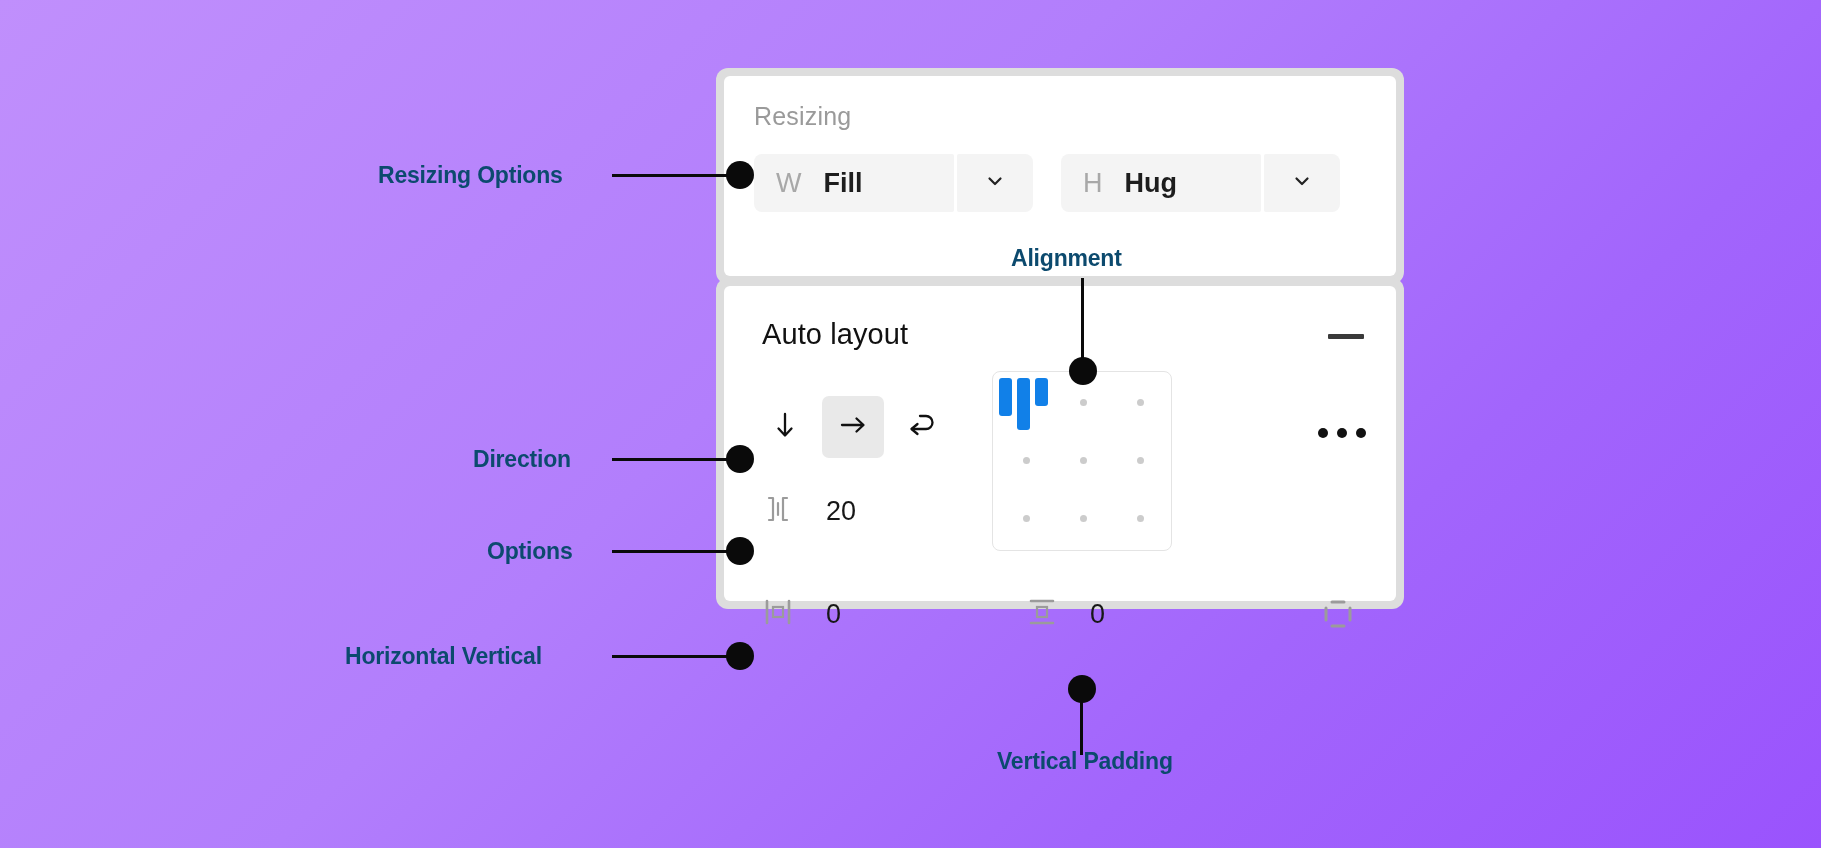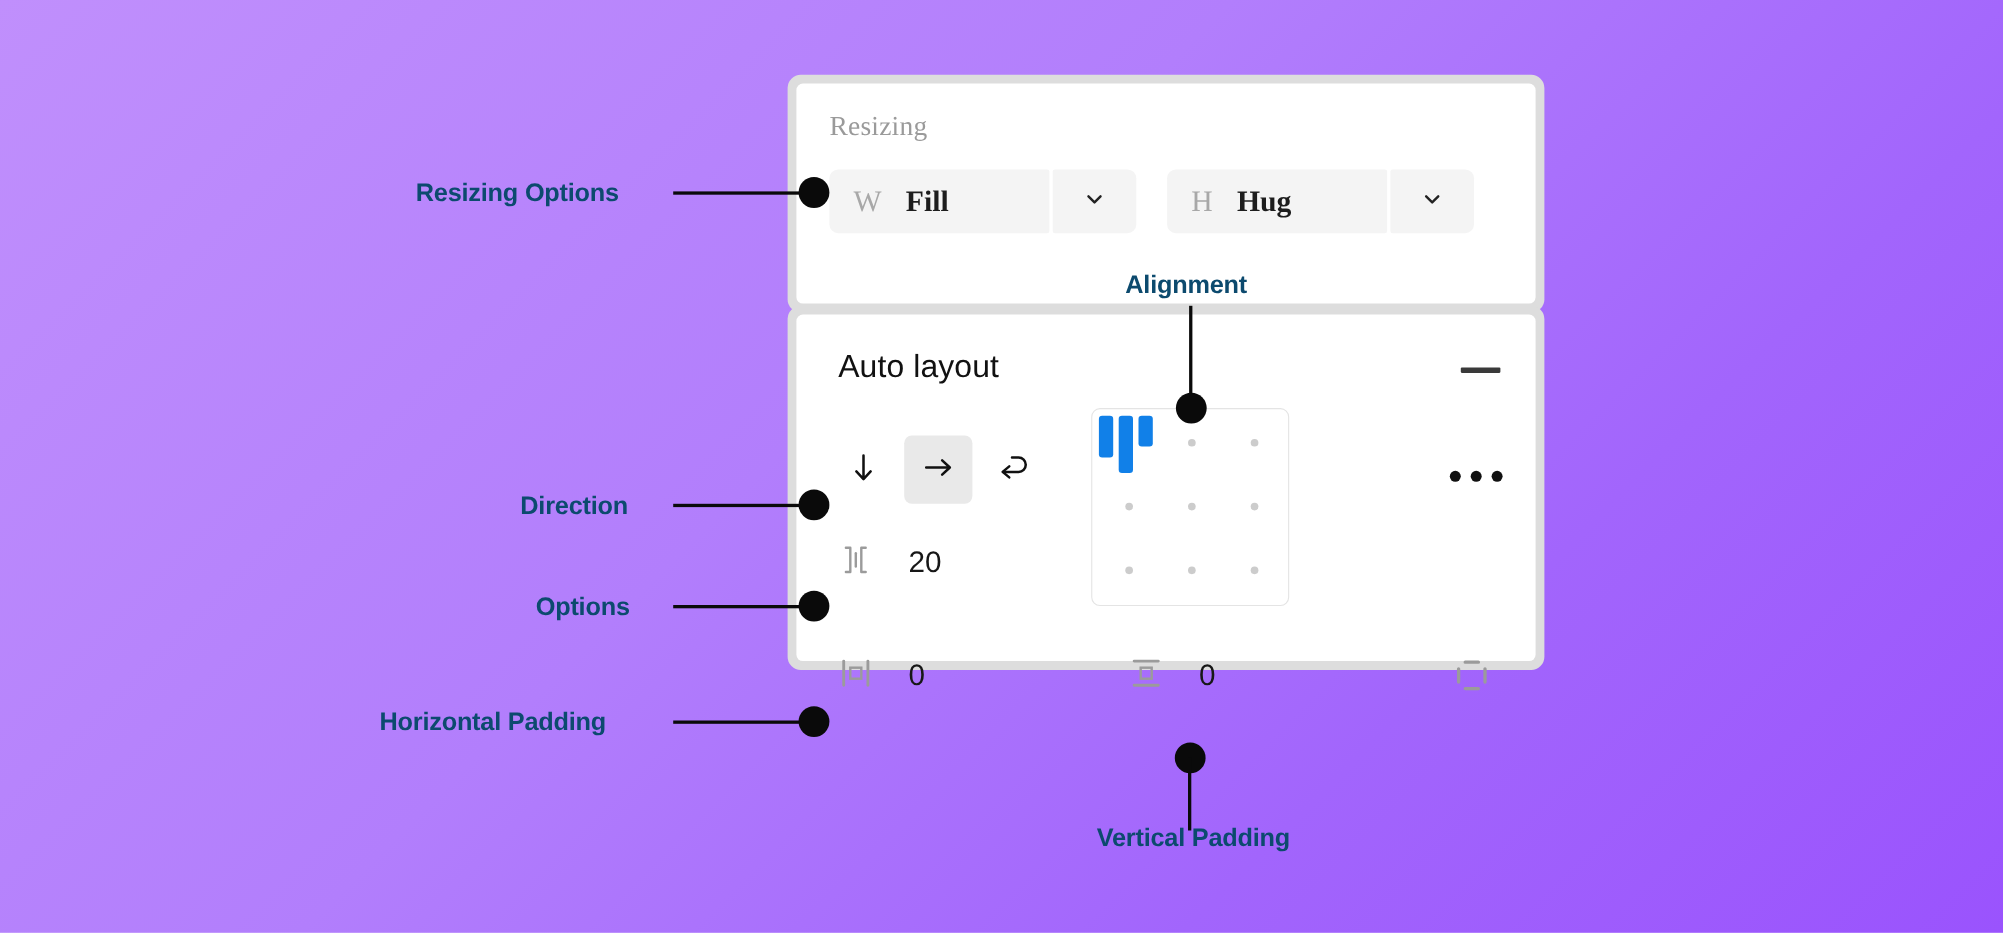--- a/index.html
+++ b/index.html
@@ -31,21 +31,21 @@
   }
   .panel-inner {
     width: 100%;
     height: 100%;
     background: #ffffff;
     border-radius: 6px;
     position: relative;
   }
 
   
-  #resizing-panel { left: 716px; top: 68px; width: 688px; height: 216px; font-family: Liberation Serif, serif; }
+  #resizing-panel { left: 716px; top: 68px; width: 688px; height: 216px; }
 
   .resizing-label {
     position: absolute;
     left: 30px;
     top: 26px;
     font-size: 25px;
     color: #9a9a9a;
     letter-spacing: .2px;
   }
 
@@ -402,33 +402,33 @@
           </div>
       </div>
 
     </div>
   </div>
 
   <div class="anno-label" style="left:378px; top:162px;">Resizing Options</div>
   <div class="anno-line-h" style="left:612px; top:174px; width:128px;"></div>
   <div class="anno-dot" style="left:726px; top:161px;"></div>
 
-  <div class="anno-label" style="left:1011px; top:245px;margin-left:12px;">Alignment</div>
+  <div class="anno-label" style="left:1011px; top:245px;">Alignment</div>
   <div class="anno-line-v" style="left:1081px; top:278px; height:90px;"></div>
   <div class="anno-dot" style="left:1069px; top:357px;"></div>
 
   <div class="anno-label" style="left:473px; top:446px;">Direction</div>
   <div class="anno-line-h" style="left:612px; top:458px; width:128px;"></div>
   <div class="anno-dot" style="left:726px; top:445px;"></div>
 
   <div class="anno-label" style="left:487px; top:538px;">Options</div>
   <div class="anno-line-h" style="left:612px; top:550px; width:128px;"></div>
   <div class="anno-dot" style="left:726px; top:537px;"></div>
 
-  <div class="anno-label" style="left:345px; top:643px;">Horizontal Padding</div>
+  <div class="anno-label" style="left:345px; top:643px;">Horizontal Vertical</div>
   <div class="anno-line-h" style="left:612px; top:655px; width:128px;"></div>
   <div class="anno-dot" style="left:726px; top:642px;"></div>
 
   <div class="anno-dot" style="left:1068px; top:675px;"></div>
   <div class="anno-line-v" style="left:1080px; top:689px; height:66px;"></div>
   <div class="anno-label" style="left:969px; top:748px;margin-left:28px;">Vertical Padding</div>
 
 </div>
 
 </body></html>

